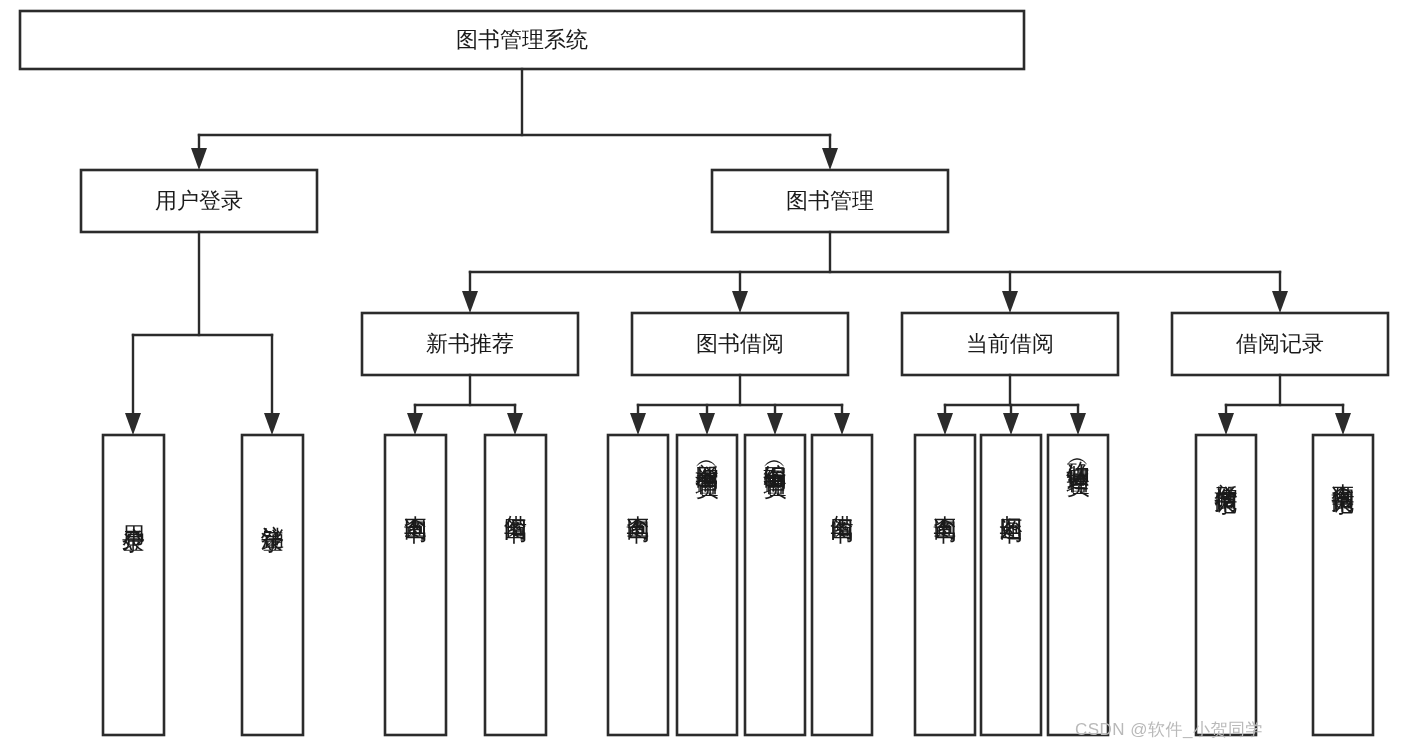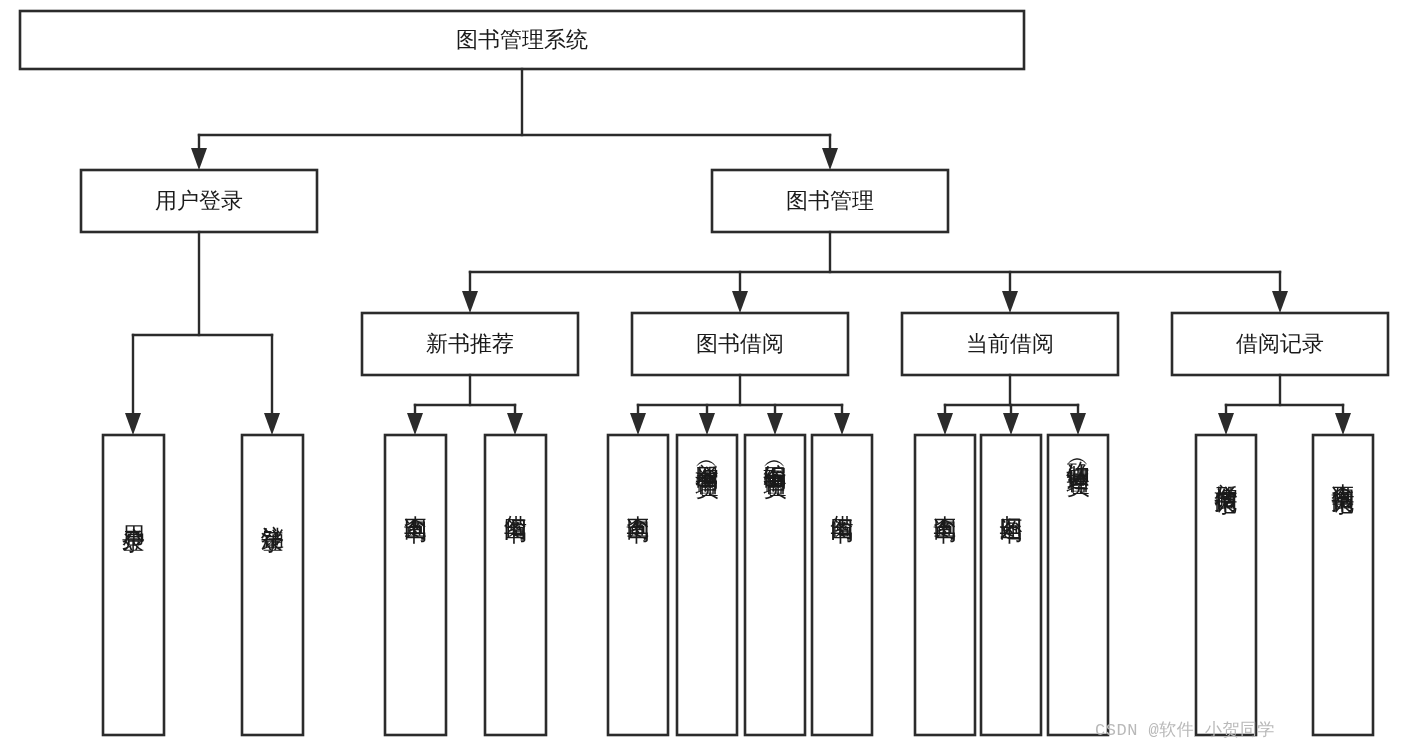--- a/index.html
+++ b/index.html
@@ -12,21 +12,20 @@
     width: 1405px;
     height: 747px;
     overflow: hidden;
     font-family: "DejaVu Sans", "Liberation Sans", sans-serif;
   }
   #diagram-root {
     position: relative;
     width: 1277px;
     height: 747px;
     background: #ffffff;
-    padding-left: 12px;
   }
   svg#tree-svg {
     position: absolute;
     left: 0;
     top: 0;
     width: 1405px;
     height: 747px;
     display: block;
   }
   .node-rect {
@@ -71,21 +70,21 @@
     line-height: 1.08;
     letter-spacing: 2px;
     color: #1a1a1a;
     white-space: nowrap;
     text-align: center;
   }
   .watermark {
     position: absolute;
     right: 14px;
     bottom: 6px;
-    font-family: Liberation Mono, monospace;
+    font-family: Liberation Sans, sans-serif;
     font-size: 17px;
     color: #b9b9b9;
     letter-spacing: 0.5px;
     white-space: nowrap;
   }
 </style>
 </head>
 <body>
 
 <div id="diagram-root">

